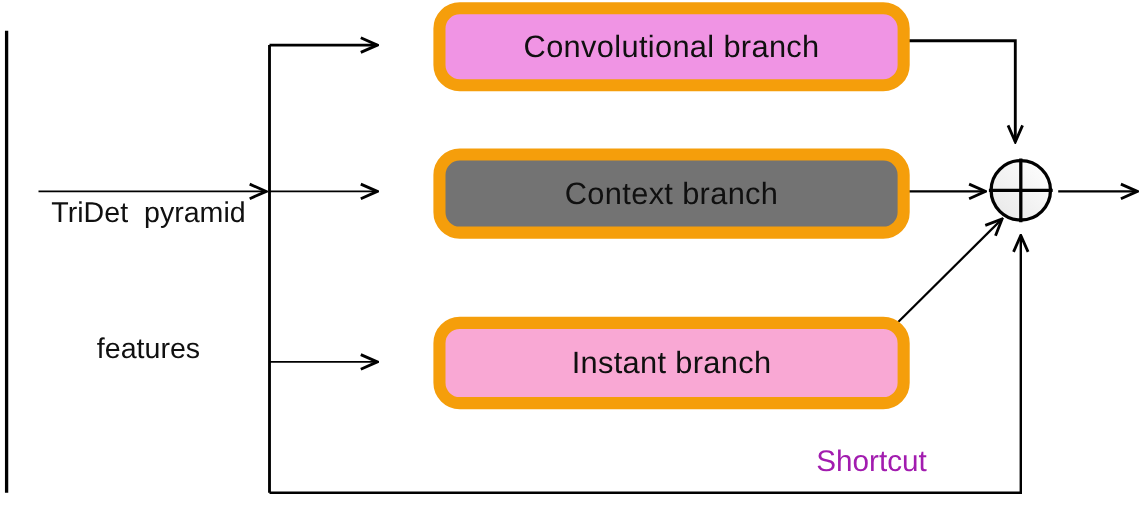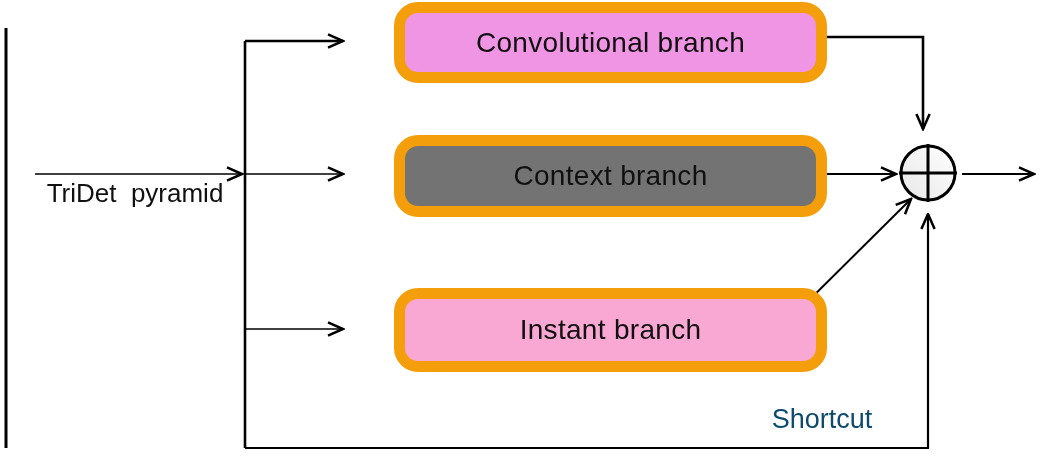--- a/index.html
+++ b/index.html
@@ -49,23 +49,22 @@
     line-height: 41px;
     color: #101010;
     white-space: pre;
   }
   .input-label span { display: block; }
   .shortcut-label {
     position: absolute;
     left: 742px;
     top: 404px;
     width: 160px;
-    text-align: center;
     font-size: 27px;
-    color: #0c4a6e;
+    color: #a21caf;
   }
 </style>
 </head>
 <body>
 
 <div class="canvas">
 
   <svg class="wires" viewBox="0 0 1044 459" xmlns="http://www.w3.org/2000/svg">
     <defs>
       <marker id="arrow" viewBox="0 0 12 12" refX="11" refY="6" markerWidth="18" markerHeight="18" markerUnits="userSpaceOnUse" orient="auto-start-reverse">
@@ -99,20 +98,21 @@
 
     <g>
       <circle cx="928" cy="173" r="27" fill="url(#sumfill)" stroke="#000000" stroke-width="3"></circle>
       <path d="M899,173 H957" stroke="#000000" stroke-width="3" fill="none"></path>
       <path d="M928,144 V202" stroke="#000000" stroke-width="3" fill="none"></path>
     </g>
   </svg>
 
   <div class="input-label">
     <span>TriDet  pyramid</span>
+    <span>features</span>
   </div>
 
   <div class="branch-box box-conv" style="background: rgb(240, 148, 228); border-color: rgb(245, 158, 11);">
     <span>Convolutional branch</span>
   </div>
 
   <div class="branch-box box-context" style="background: #737373; border-color: rgb(245, 158, 11);">
     <span>Context branch</span>
   </div>
 

